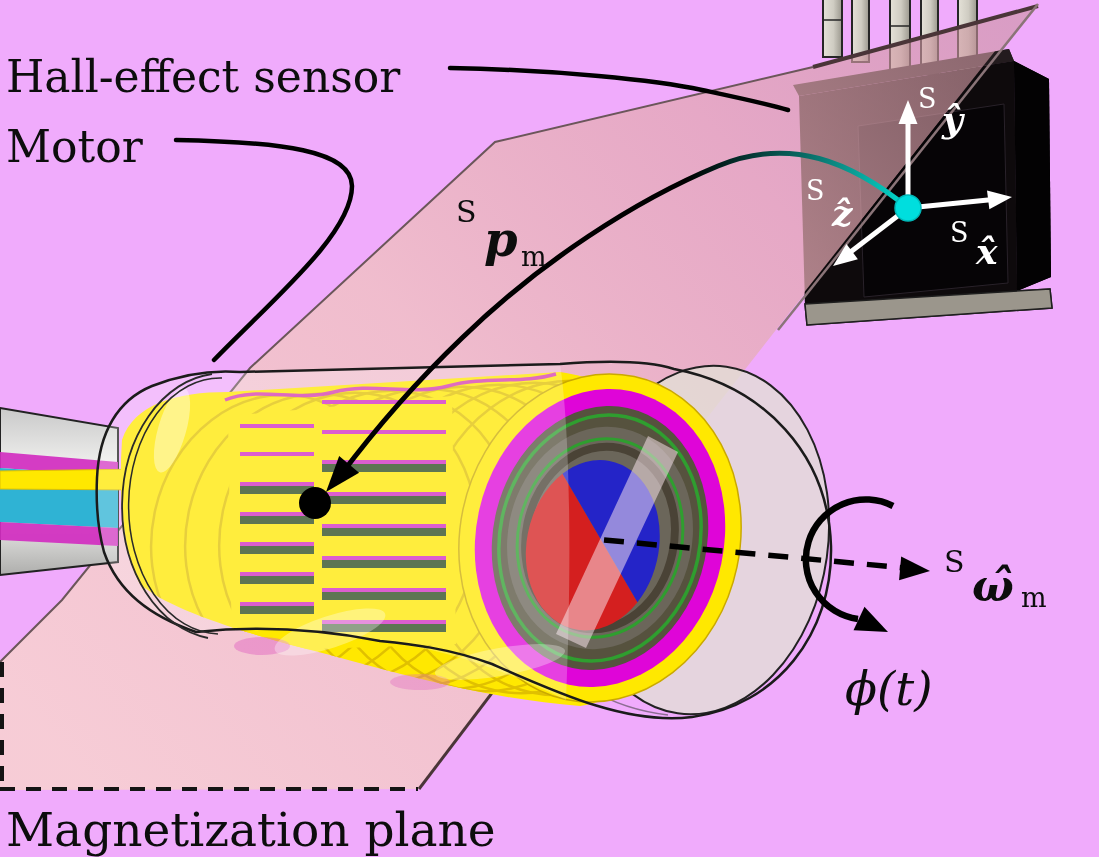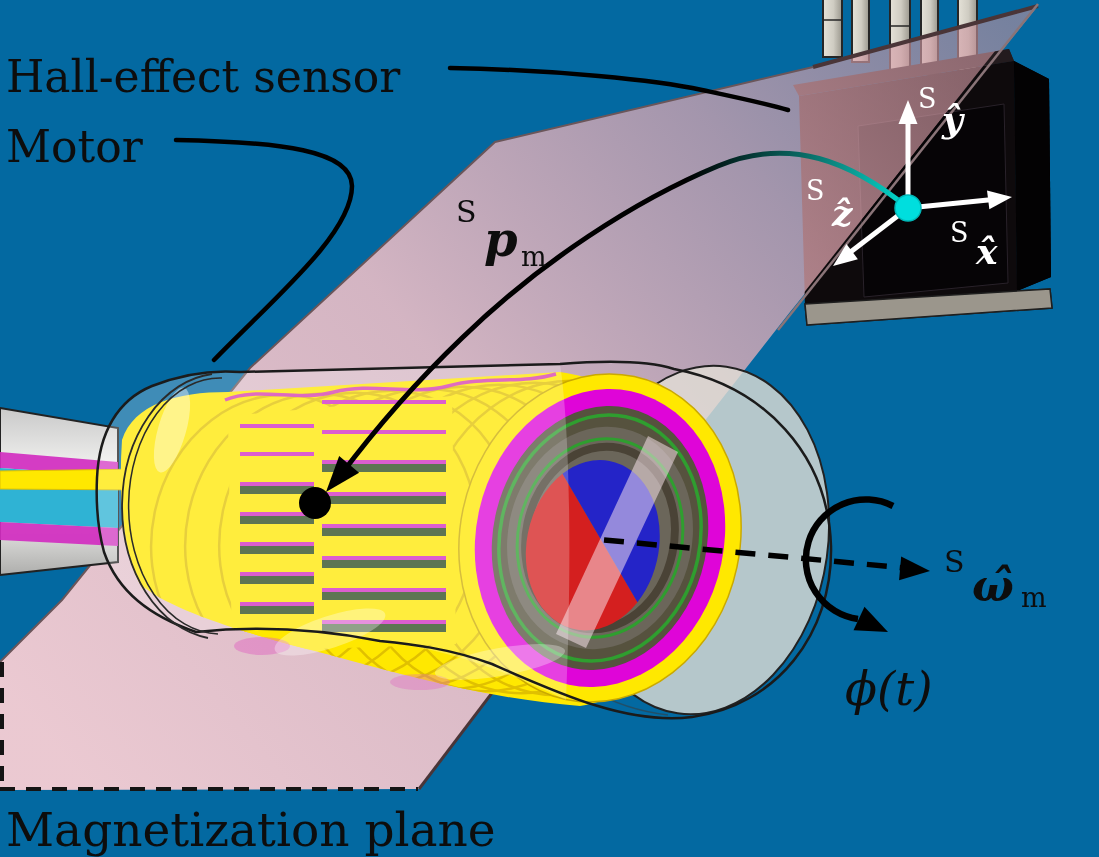--- a/index.html
+++ b/index.html
@@ -1,16 +1,16 @@
 <!DOCTYPE html>
 <html style="--plane-pink: #f2c2ca; --coil-yellow: #ffe800; --stripe-magenta: #d12cc0; --stripe-green: #2c4a1e; --ring-magenta: #df05d8; --ring-green: #2f9e2f; --wire-cyan: #2fb3d4; --magnet-blue: #2424c8; --magnet-red: #d41f1f; --sensor-body: #0e0a0c; --origin-marker-cyan: #00dede;"><head>
 <meta charset="utf-8">
 <style>
   html,body{margin:0;padding:0;background:#fff;}
-  .stage{width:1099px;height:857px;position:relative;overflow:hidden;background:#0369a1;}
+  .stage{width:1099px;height:857px;position:relative;overflow:hidden;background:#f0abfc;}
   svg{display:block;}
   text{font-family:"DejaVu Serif","Liberation Serif",serif;}
   .fig-label{font-size:44px;fill:#0d0d0d;}
   .fig-label-lg{font-size:47px;fill:#0d0d0d;}
   .m-prefix{font-size:30px;fill:#0d0d0d;}
   .m-main{font-size:48px;font-style:italic;font-weight:bold;fill:#0d0d0d;}
   .m-sub{font-size:27px;fill:#0d0d0d;}
   .m-italic{font-size:47px;font-style:italic;fill:#0d0d0d;}
   .ax-prefix{font-size:27px;fill:#ffffff;}
   .ax-main{font-size:36px;font-style:italic;font-weight:bold;fill:#ffffff;}

